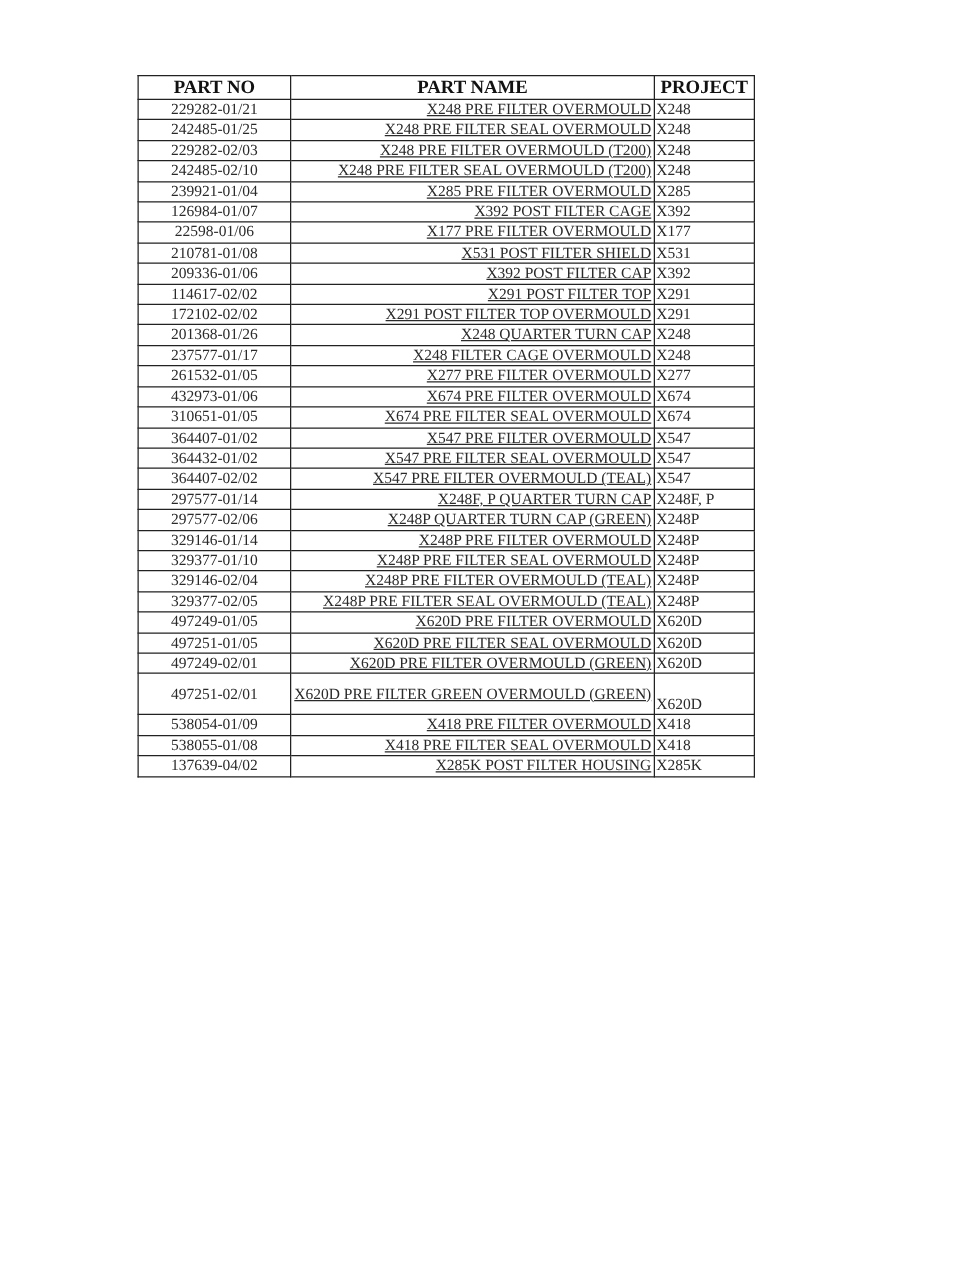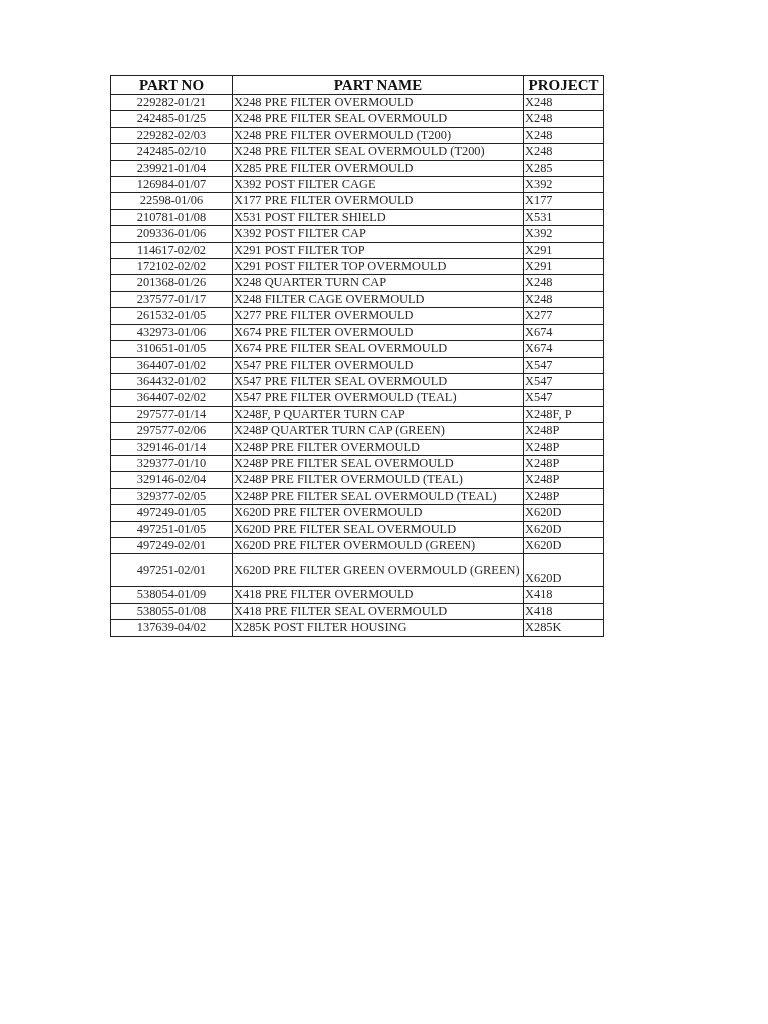--- a/index.html
+++ b/index.html
@@ -11,21 +11,21 @@
       width: 768px;
       height: 1024px;
       position: relative;
       overflow: hidden;
       font-family: "Liberation Serif", "DejaVu Serif", serif;
       color: #1a1a1a;
     }
     .page {
       position: absolute;
       left: 62px;
-      top: 75px;
+      top: 60px;
       padding-left: 48px;
     }
     table.parts {
       border-collapse: collapse;
       table-layout: fixed;
       width: 493px;
     }
     table.parts col.c-partno { width: 122px; }
     table.parts col.c-name { width: 291px; }
     table.parts col.c-project { width: 80px; }
@@ -45,22 +45,23 @@
       font-weight: bold;
       height: 18px;
       line-height: 18px;
       color: #111111;
       text-align: center;
     }
     table.parts td.partno {
       text-align: center;
     }
     table.parts td.name {
-      text-align: left;
+      text-align: right;
       padding-left: 1px;
+      text-decoration: underline;
     }
     table.parts td.project {
       text-align: left;
       padding-left: 1px;
       margin-top: 26px;
     }
     table.parts tr.tall td {
       height: 32px;
     }
     table.parts tr.tall td.project {

